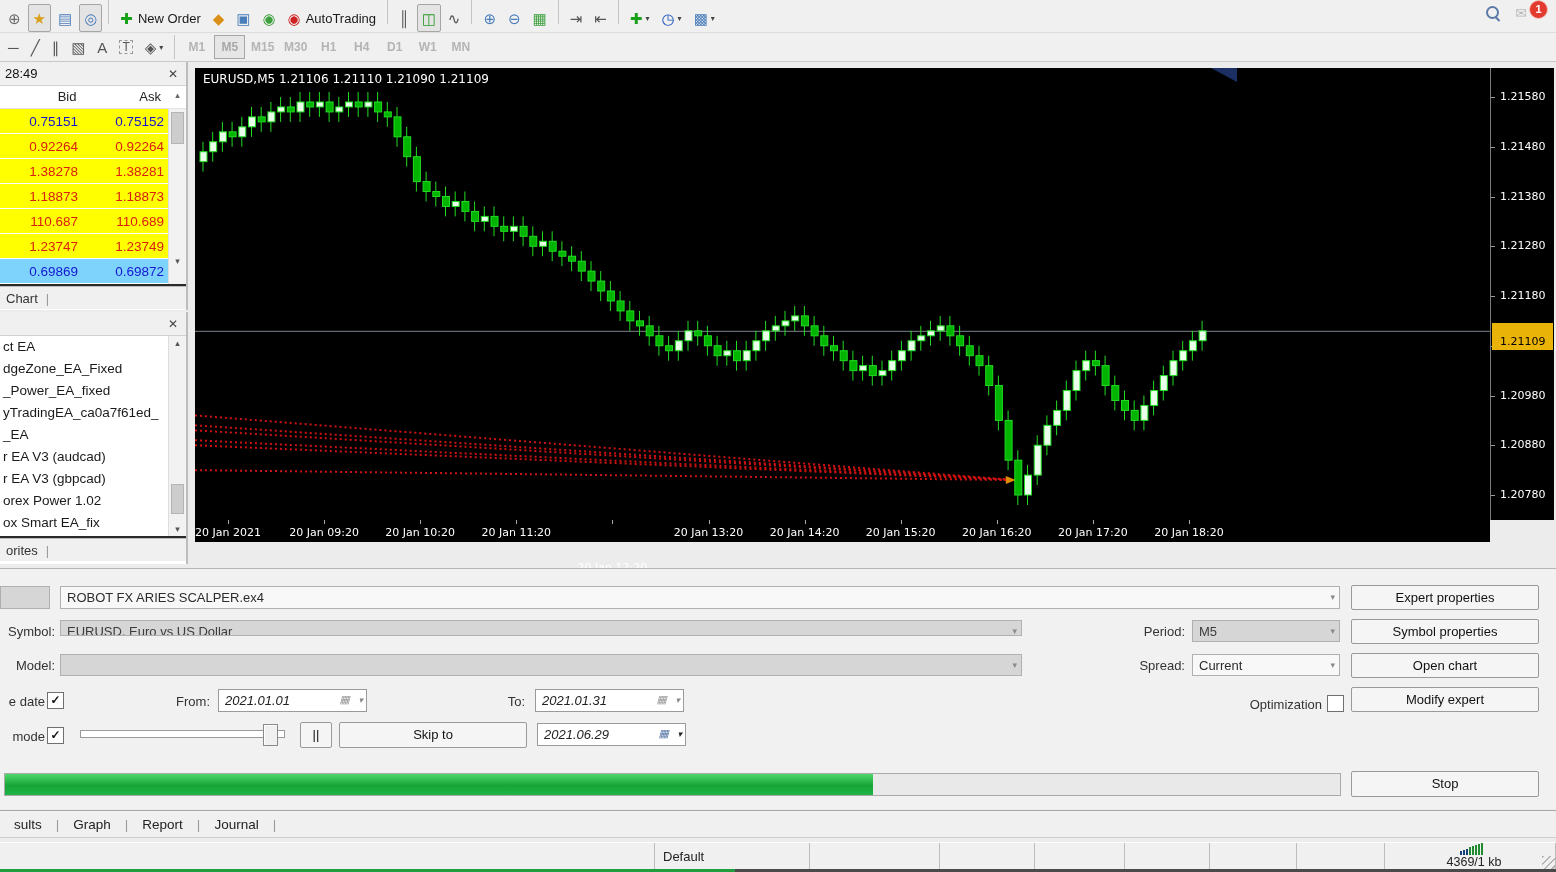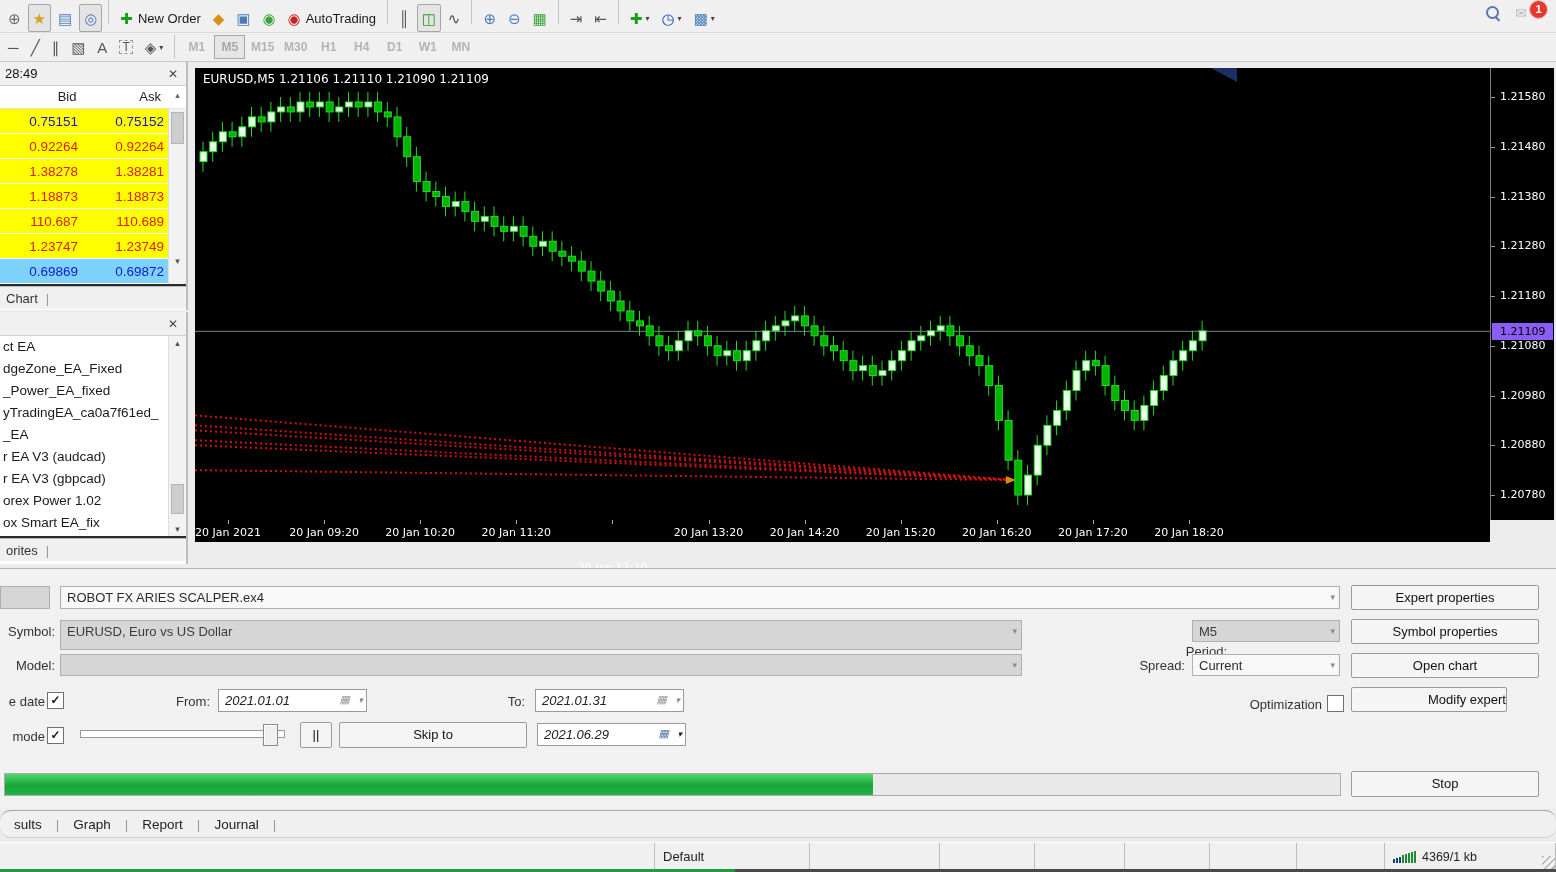--- a/index.html
+++ b/index.html
@@ -45,21 +45,21 @@
   .ptab .tsep{color:#999;}
   .nav-item{height:22px;line-height:22px;font-size:13.5px;color:#1a1a1a;padding-left:3px;white-space:nowrap;overflow:hidden;}
   
   #chart-window{position:absolute;left:190px;top:62px;width:1366px;height:481px;background:#ececec;}
   #plot{position:absolute;left:5px;top:6px;width:1295px;height:452px;background:#000;}
   #quote{position:absolute;left:8px;top:4px;color:#fff;font:12px "DejaVu Sans",sans-serif;}
   #wm{position:absolute;right:26px;top:22px;color:#e51c1c;font:bold 27px "Liberation Sans",sans-serif;letter-spacing:1px;}
   #paxis{position:absolute;left:1300px;top:6px;width:64px;height:452px;background:#000;border-left:1px solid #7a7a7a;box-sizing:border-box;}
   .pl{position:absolute;left:9px;color:#fff;font:11px "DejaVu Sans",sans-serif;}
   .ptick{position:absolute;left:0;width:4px;height:1px;background:#9a9a9a;}
-  .pbadge{position:absolute;left:1px;right:1px;background:#8b5cf6;color:#000;font:11px "DejaVu Sans",sans-serif;padding:2px 2px 2px 8px;}
+  .pbadge{position:absolute;left:1px;right:1px;background:#eab308;color:#000;font:11px "DejaVu Sans",sans-serif;padding:12px 2px 2px 8px;}
   #taxis{position:absolute;left:5px;top:458px;width:1295px;height:22px;background:#000;}
   .tl{position:absolute;top:6px;transform:translateX(-50%);color:#fff;font:11px "DejaVu Sans",sans-serif;white-space:nowrap;}
   .ttick{position:absolute;top:0;width:1px;height:4px;background:#aaa;}
   #chart-tabs{position:absolute;left:190px;top:543px;width:1366px;height:25px;background:#ececec;display:flex;align-items:flex-end;padding-left:4px;box-sizing:border-box;border-bottom:1px solid #bfbfbf;}
   .ctab{height:21px;line-height:21px;padding:0 15px;font-size:13px;color:#555;}
   .ctab.active{background:#fff;border:1px solid #828282;border-bottom:1px solid #fff;color:#000;height:22px;line-height:22px;}
   #tab-arrows{position:absolute;right:6px;bottom:4px;font-size:10px;color:#666;display:flex;gap:8px;}
   
   #tester{position:absolute;left:0;top:568px;width:1556px;height:240px;background:#f1f1f1;border-top:1px solid #b5b5b5;}
   .tlabel{position:absolute;font-size:13px;color:#333;text-align:right;}
@@ -71,21 +71,21 @@
   .field .chev{position:absolute;right:3px;top:5px;font-size:9px;color:#8a8a8a;}
   .field.en .calico{color:#5b79a8;}
   .field.en .chev{color:#222;}
   .cb{position:absolute;width:15px;height:15px;background:#fff;border:1px solid #707070;font:bold 12px "Liberation Sans",sans-serif;line-height:14px;text-align:center;color:#111;}
   .btn{position:absolute;background:#f5f5f5;border:1px solid #9a9a9a;border-radius:2px;font-size:13px;color:#111;text-align:center;box-sizing:border-box;}
   .slider-track{position:absolute;height:8px;background:#fff;border:1px solid #9a9a9a;box-sizing:border-box;}
   .slider-handle{position:absolute;width:13px;height:20px;background:#f0f0f0;border:1px solid #8a8a8a;box-shadow:inset 1px 1px 0 #fff;}
   #prog{position:absolute;left:4px;top:204px;width:1337px;height:23px;border:1px solid #aaa;background:#e9e9e9;box-sizing:border-box;}
   #prog .fill{height:100%;background:linear-gradient(#4fd86c,#17a537 55%,#1fb447);}
   
-  #tester-tabs{position:absolute;left:0;top:810px;width:1556px;height:26px;background:#f0f0f0;border-top:1px solid #a8a8a8;border-bottom:1px solid #cfcfcf;display:flex;align-items:center;font-size:13.5px;color:#222;border-radius:11px;}
+  #tester-tabs{position:absolute;left:0;top:810px;width:1556px;height:26px;background:#f0f0f0;border-top:1px solid #a8a8a8;border-bottom:1px solid #cfcfcf;display:flex;align-items:center;font-size:13.5px;color:#222;}
   #tester-tabs .tt{padding:0 14px;}
   #tester-tabs .tsep{color:#9a9a9a;}
   #status-bar{position:absolute;left:0;top:842px;width:1556px;height:27px;background:#f0f0f0;border-top:1px solid #fff;display:flex;}
   .scell{height:100%;border-right:1px solid #bdbdbd;box-sizing:border-box;font-size:13px;color:#222;display:flex;align-items:center;padding-left:8px;}
   .connbars{display:inline-flex;align-items:flex-end;gap:1px;margin-right:6px;}
   .connbars span{width:2px;display:inline-block;}
   .grip{position:absolute;right:0;bottom:0;width:14px;height:14px;background:repeating-linear-gradient(135deg,#b5b5b5 0 2px,transparent 2px 5px);}
   #bottom-strip{position:absolute;left:0;top:869px;width:1556px;height:3px;background:#4a4a4a;}
   #bottom-strip .g{position:absolute;left:0;top:0;height:3px;background:#1f9e40;}
 </style>
@@ -528,22 +528,22 @@
         <div class="tl" style="left: 897.9px;">20 Jan 17:20</div>
         <div class="ttick" style="left: 994px;"></div>
         <div class="tl" style="left: 994px;">20 Jan 18:20</div>
       </div>
   </div>
 
   <div id="tester">
       <div class="combo disabled" style="left: 0px; top: 17px; width: 50px; height: 23px;"></div>
       <div class="combo" style="left: 60px; top: 17px; width: 1280px; height: 23px;"><span>ROBOT FX ARIES SCALPER.ex4</span><span class="chev">▾</span></div>
       <div class="tlabel" style="left: 0px; top: 55px; width: 55px;">Symbol:</div>
-      <div class="combo disabled" style="left: 60px; top: 51px; width: 962px; height: 30px;"><span>EURUSD, Euro vs US Dollar</span><span class="chev">▾</span></div>
-      <div class="tlabel" style="left: 1152px; top: 55px; width: 75px; margin-top: 20px;">Period:</div>
+      <div class="combo disabled" style="left: 60px; top: 51px; width: 962px; height: 16px; text-decoration: underline;"><span>EURUSD, Euro vs US Dollar</span><span class="chev">▾</span></div>
+      <div class="tlabel" style="left: 1110px; top: 55px; width: 75px;">Period:</div>
       <div class="combo disabled" style="left: 1192px; top: 51px; width: 148px; height: 22px;"><span>M5</span><span class="chev">▾</span></div>
       <div class="tlabel" style="left: 0px; top: 89px; width: 55px;">Model:</div>
       <div class="combo disabled" style="left: 60px; top: 85px; width: 962px; height: 22px;"><span class="chev">▾</span></div>
       <div class="tlabel" style="left: 1108px; top: 89px; width: 77px;">Spread:</div>
       <div class="combo" style="left: 1192px; top: 85px; width: 148px; height: 22px;"><span>Current</span><span class="chev">▾</span></div>
       <div class="tlabel" style="left: 0px; top: 125px; width: 45px;">e date</div>
       <div class="cb" style="left: 47px; top: 123px;">✓</div>
       <div class="tlabel" style="left: 160px; top: 125px; width: 50px;">From:</div>
       <div class="field" style="left: 218px; top: 120px; width: 149px; height: 23px;"><span>2021.01.01</span><span class="calico">▦</span><span class="chev">▾</span></div>
       <div class="tlabel" style="left: 495px; top: 125px; width: 30px;">To:</div>
@@ -553,21 +553,21 @@
       <div class="tlabel" style="left: 0px; top: 160px; width: 45px;">mode</div>
       <div class="cb" style="left: 47px; top: 158px;">✓</div>
       <div class="slider-track" style="left: 80px; top: 161px; width: 205px;"></div>
       <div class="slider-handle" style="left: 263px; top: 155px;"></div>
       <div class="btn" style="left: 300px; top: 153px; width: 32px; height: 26px; line-height: 24px;">||</div>
       <div class="btn" style="left: 339px; top: 153px; width: 188px; height: 26px; line-height: 24px;">Skip to</div>
       <div class="field en" style="left: 537px; top: 154px; width: 149px; height: 23px;"><span>2021.06.29</span><span class="calico">▦</span><span class="chev">▾</span></div>
       <div class="btn" style="left: 1351px; top: 16px; width: 188px; height: 25px; line-height: 23px;">Expert properties</div>
       <div class="btn" style="left: 1351px; top: 50px; width: 188px; height: 25px; line-height: 23px;">Symbol properties</div>
       <div class="btn" style="left: 1351px; top: 84px; width: 188px; height: 25px; line-height: 23px;">Open chart</div>
-      <div class="btn" style="left: 1351px; top: 118px; width: 156px; height: 25px; line-height: 23px; text-align: right;">Modify expert</div>
+      <div class="btn" style="left: 1351px; top: 118px; width: 188px; height: 25px; line-height: 23px;">Modify expert</div>
       <div id="prog">
         <div class="fill" style="width: 65%;"></div>
       </div>
       <div class="btn" style="left: 1351px; top: 202px; width: 188px; height: 26px; line-height: 24px;">Stop</div>
     </div>
   <div id="tester-tabs">
       <span class="tt">sults</span>
       <span class="tsep">|</span>
       <span class="tt">Graph</span>
       <span class="tsep">|</span>
@@ -580,21 +580,21 @@
       <div class="scell" style="width: 655px;"></div>
       <div class="scell" style="width: 155px;">
         <span>Default</span>
       </div>
       <div class="scell" style="width: 130px;"></div>
       <div class="scell" style="width: 95px;"></div>
       <div class="scell" style="width: 90px;"></div>
       <div class="scell" style="width: 85px;"></div>
       <div class="scell" style="width: 87px;"></div>
       <div class="scell" style="width: 88px;"></div>
-      <div class="scell" style="width: 171px;">
+      <div class="scell" style="width: 171px; flex-direction: column;">
         <span class="connbars">
           <span style="height: 4px; background: rgb(21, 64, 122);"></span>
           <span style="height: 5px; background: rgb(21, 64, 122);"></span>
           <span style="height: 6px; background: rgb(21, 64, 122);"></span>
           <span style="height: 8px; background: rgb(31, 138, 47);"></span>
           <span style="height: 9px; background: rgb(31, 138, 47);"></span>
           <span style="height: 10px; background: rgb(31, 138, 47);"></span>
           <span style="height: 11px; background: rgb(31, 138, 47);"></span>
           <span style="height: 12px; background: rgb(31, 138, 47);"></span>
         </span>

